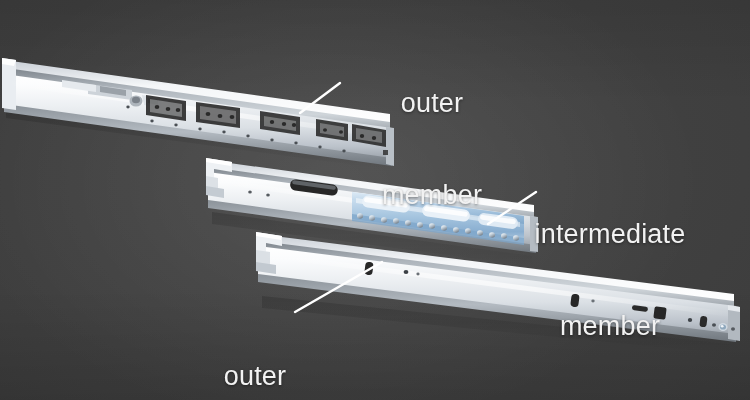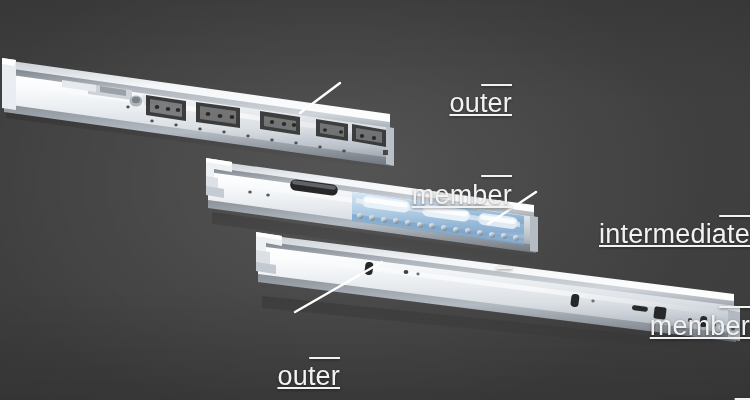--- a/index.html
+++ b/index.html
@@ -37,21 +37,21 @@
     position: absolute;
     color: #f2f2f2;
     font-size: 27px;
     line-height: 1.13;
     font-weight: 300;
     letter-spacing: 0.2px;
     white-space: pre;
     text-shadow: 0 1px 3px rgba(0,0,0,0.45);
     -webkit-font-smoothing: antialiased;
   }
-  .label.center { text-align: right; text-decoration: underline; }
+  .label.center { text-align: center; }
   .lbl-outer { left: 352px; top: 27px; text-align: center; width: 160px; }
   .lbl-inter { left: 470px; top: 158px; text-align: center; width: 280px; }
   .lbl-inner { left: 170px; top: 300px; text-align: center; width: 170px; }
 </style>
 </head>
 <body>
 
 <div id="stage">
 
   <div id="bg"></div>

